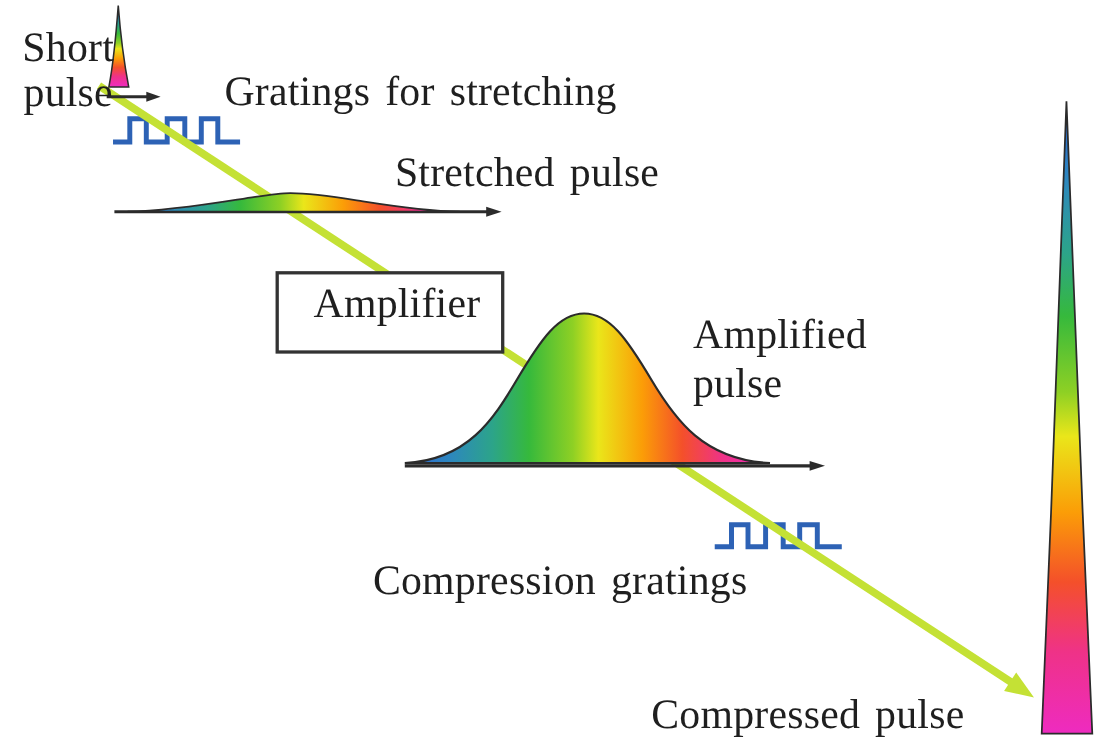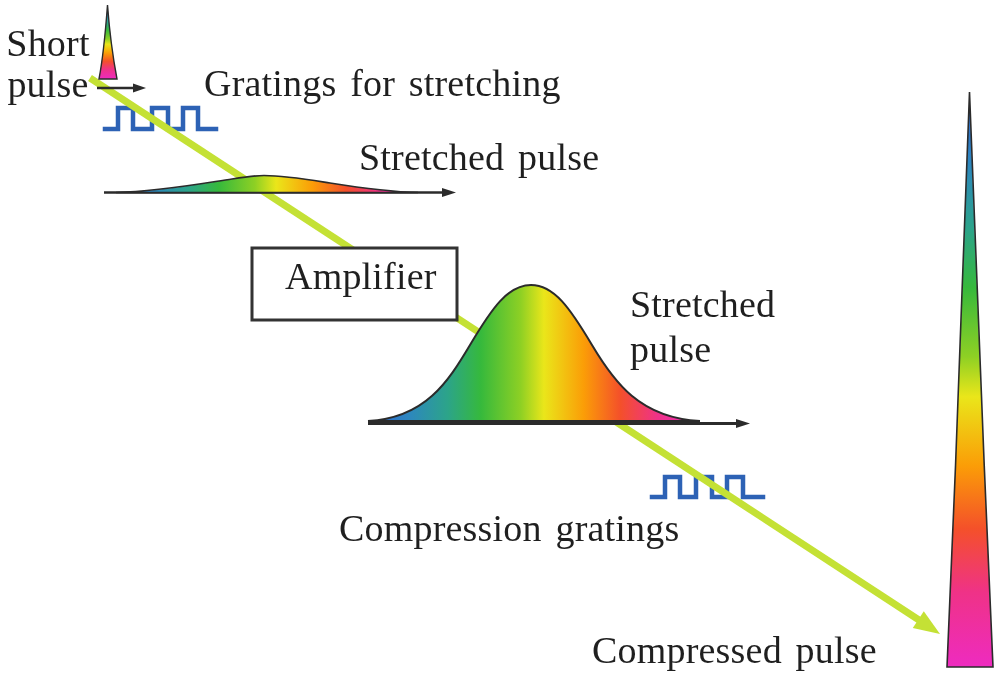--- a/index.html
+++ b/index.html
@@ -5,21 +5,21 @@
   html,body{margin:0;padding:0;background:#ffffff;}
   #stage{
     position:relative;width:1000px;height:674px;background:#ffffff;
     overflow:hidden;font-family:"Liberation Serif","DejaVu Serif",serif;
   }
   #diagram-svg{position:absolute;left:0;top:0;}
   .lbl{
     position:absolute;color:#1f1f1f;font-size:38px;line-height:44px;
     word-spacing:4px;white-space:pre;letter-spacing:0.2px;
   }
-  .lbl-short   {left:0px;  top:23px;  width:96px; text-align:center; line-height:41px;}
+  .lbl-short   {left:14px;  top:23px;  width:96px; text-align:center; line-height:41px;}
   .lbl-gratings{left:204px; top:61px;}
   .lbl-stretched{left:359px;top:135px;}
   .lbl-amplifier{left:265px;top:254px;margin-left:20px;}
   .lbl-amplified{left:630px;top:282px;line-height:45px;}
   .lbl-compgrat{left:339px; top:506px;}
   .lbl-compressed{left:592px;top:628px;}
 </style>
 </head>
 <body>
 
@@ -77,18 +77,18 @@
   </svg>
 
   <div class="lbl lbl-short"><span>Short</span><br><span>pulse</span></div>
 
   <div class="lbl lbl-gratings">Gratings for stretching</div>
 
   <div class="lbl lbl-stretched">Stretched pulse</div>
 
   <div class="lbl lbl-amplifier">Amplifier</div>
 
-  <div class="lbl lbl-amplified"><span>Stretched</span><br><span>pulse</span></div>
+  <div class="lbl lbl-amplified"><span>Amplified</span><br><span>pulse</span></div>
 
   <div class="lbl lbl-compressed">Compressed pulse</div>
 
   <div class="lbl lbl-compgrat">Compression gratings</div>
 </div>
 
 </body></html>

